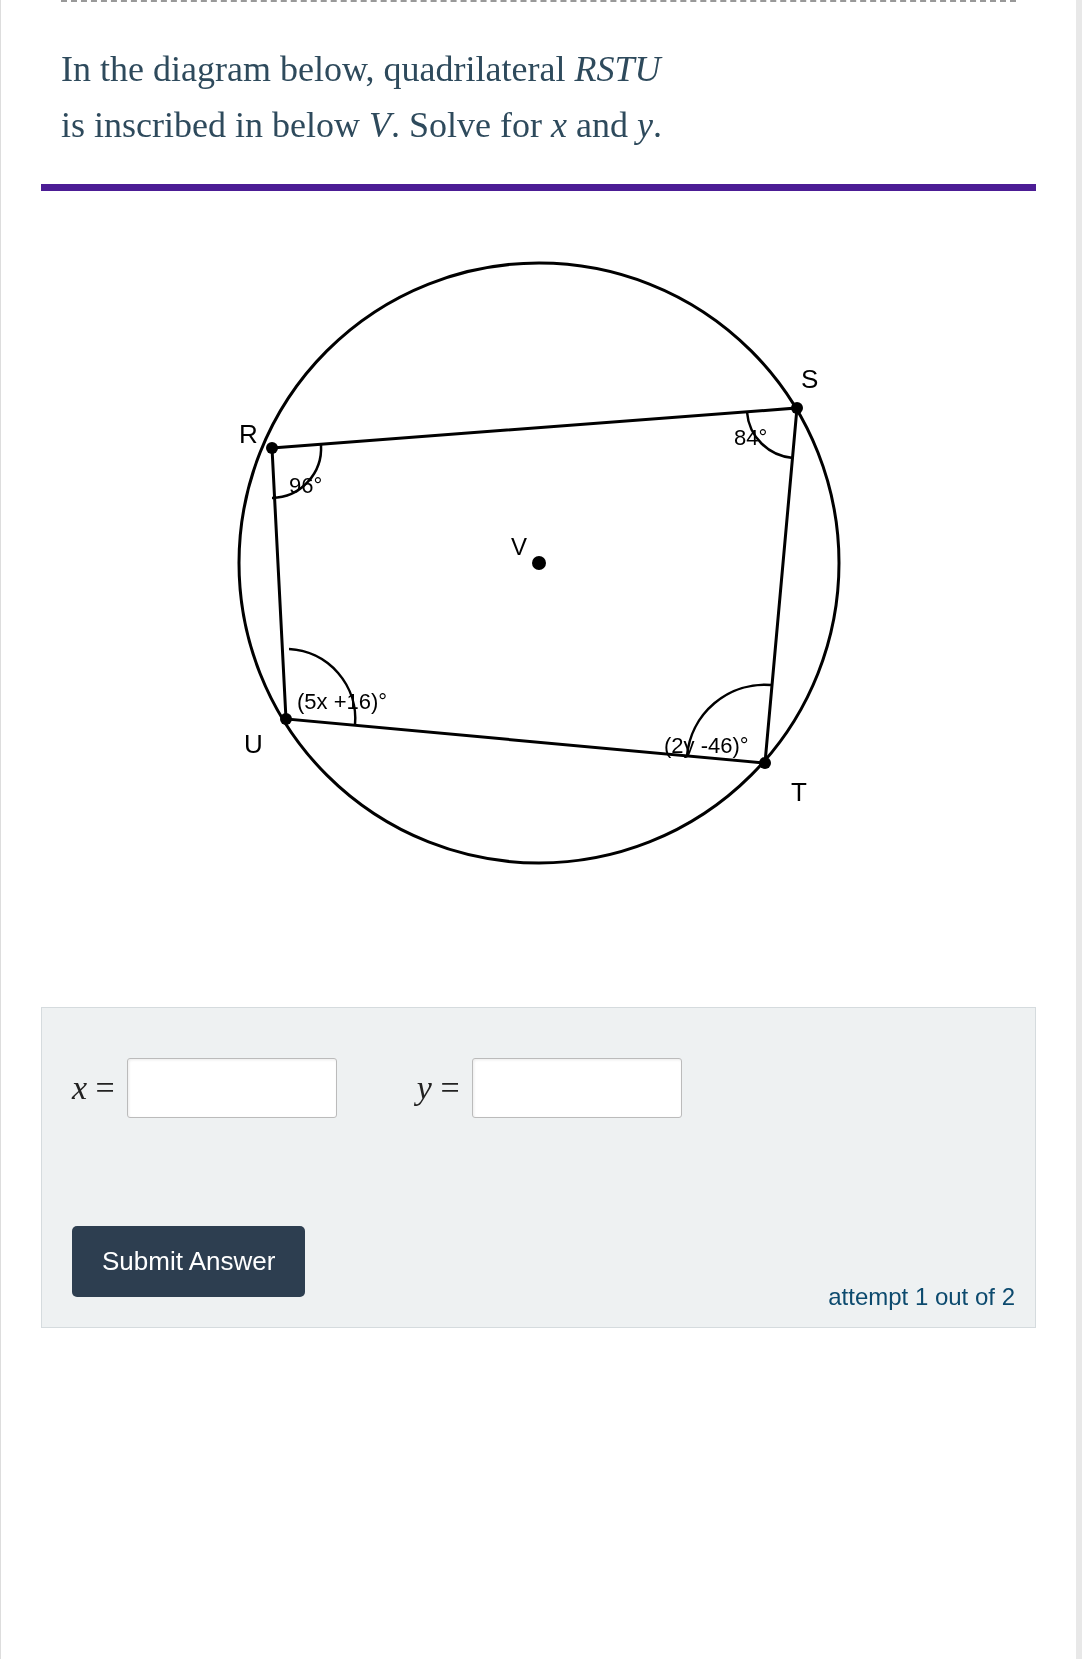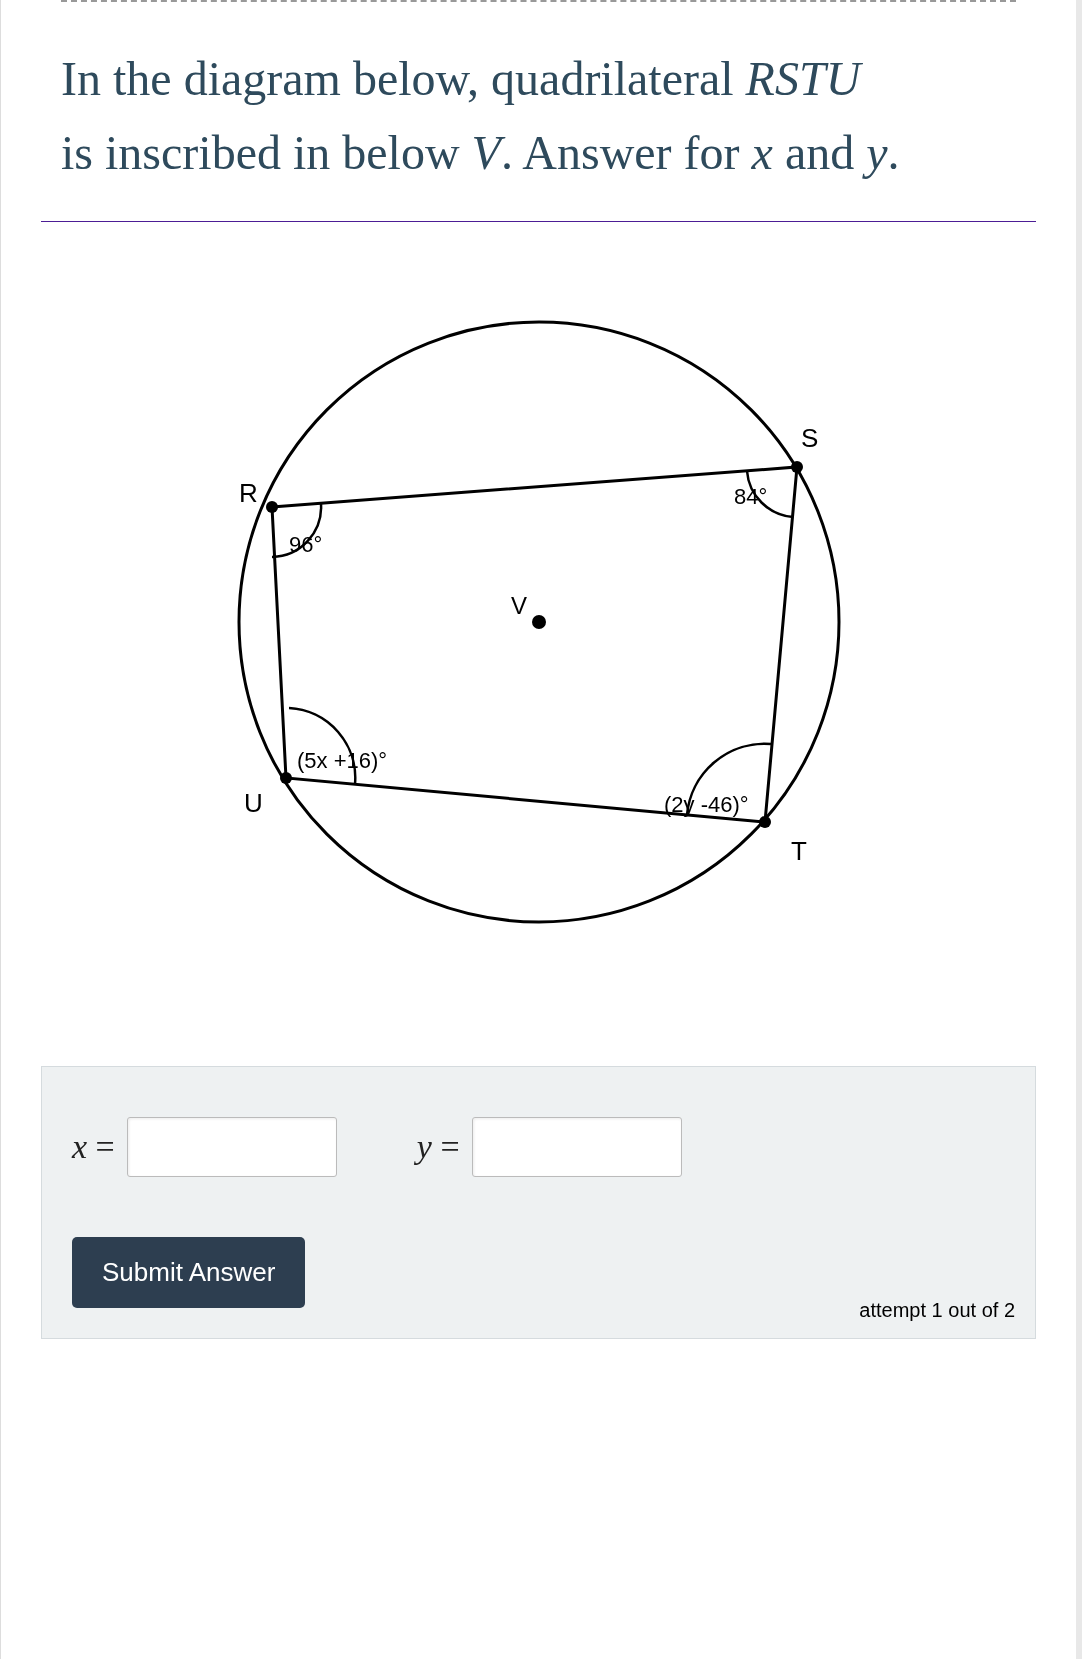--- a/index.html
+++ b/index.html
@@ -19,25 +19,25 @@
     position: relative;
     border-left: 1px solid #ddd;
     border-right: 6px solid #e8e8e8;
   }
   .dashed-top {
     border-top: 2px dashed #999;
     margin: 0 20px 40px 20px;
   }
   .prompt {
     color: #2e4a5c;
-    font-size: 48px;
+    font-size: 36px;
     line-height: 1.55;
     padding: 0 20px 30px 20px;
-    border-bottom: 1px solid #4c1d95;
-    margin-bottom: 60px;
+    border-bottom: 7px solid #4c1d95;
+    margin-bottom: 32px;
   }
   .prompt .var { font-style: italic; }
   .diagram-wrap {
     text-align: center;
     margin-bottom: 100px;
   }
   svg.diagram { display: inline-block; }
   .answer-box {
     background: #eef1f2;
     border: 1px solid #d5dbde;
@@ -72,42 +72,43 @@
   }
   .submit-btn {
     background: #2d3e50;
     color: #fff;
     border: none;
     font-size: 26px;
     padding: 20px 30px;
     border-radius: 5px;
     cursor: pointer;
     font-family: 'Helvetica Neue', Arial, sans-serif;
+    margin-top: 48px;
   }
   .attempt {
     position: absolute;
     right: 20px;
     bottom: 16px;
-    color: #000000;
+    color: #0c4a6e;
     font-family: 'Helvetica Neue', Arial, sans-serif;
-    font-size: 20px;
+    font-size: 24px;
   }
   .svg-label { font-family: Arial, sans-serif; font-size: 22px; fill: #000; }
   .svg-label-v { font-family: Arial, sans-serif; font-size: 24px; fill: #000; }
   .svg-pt { font-family: Arial, sans-serif; font-size: 26px; fill: #000; }
 </style>
 </head>
 <body>
 
 <div class="page">
   <div class="dashed-top"></div>
 
   <div class="prompt">
     <span>In the diagram below, quadrilateral </span><span class="var">RSTU</span><br>
-    <span>is inscribed in below </span><span class="var">V</span><span>. Answer for </span><span class="var">x</span><span> and </span><span class="var">y</span><span>.</span>
+    <span>is inscribed in below </span><span class="var">V</span><span>. Solve for </span><span class="var">x</span><span> and </span><span class="var">y</span><span>.</span>
   </div>
 
   <div class="diagram-wrap">
     <svg class="diagram" width="700" height="680" viewBox="0 0 700 680">
 
       <circle cx="350" cy="340" r="300" fill="none" stroke="#000" stroke-width="3"></circle>
 
       <circle cx="350" cy="340" r="7" fill="#000"></circle>
       <text class="svg-label-v" x="322" y="332">V</text>
 

